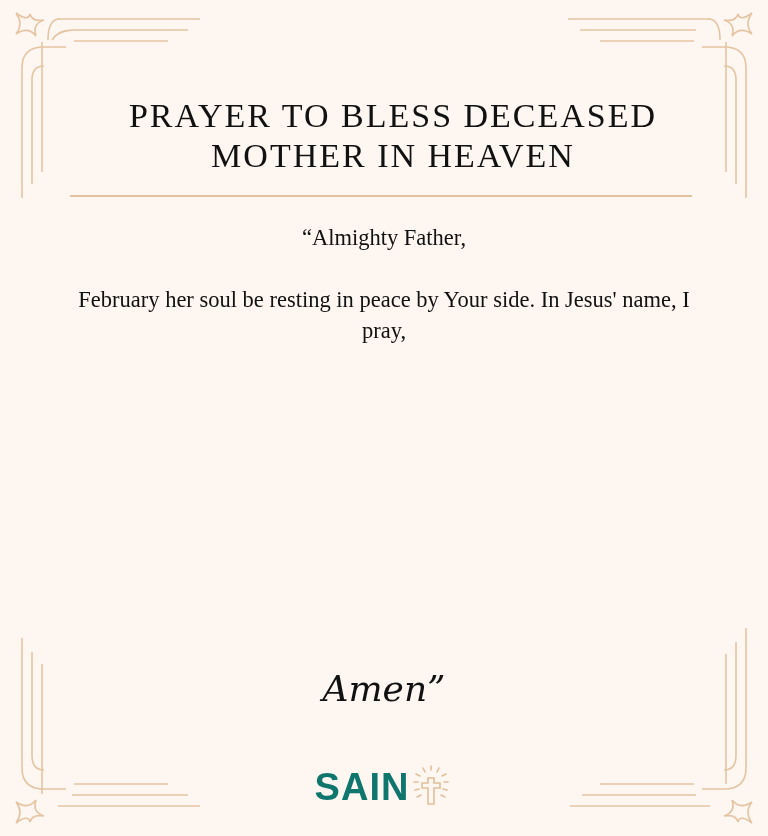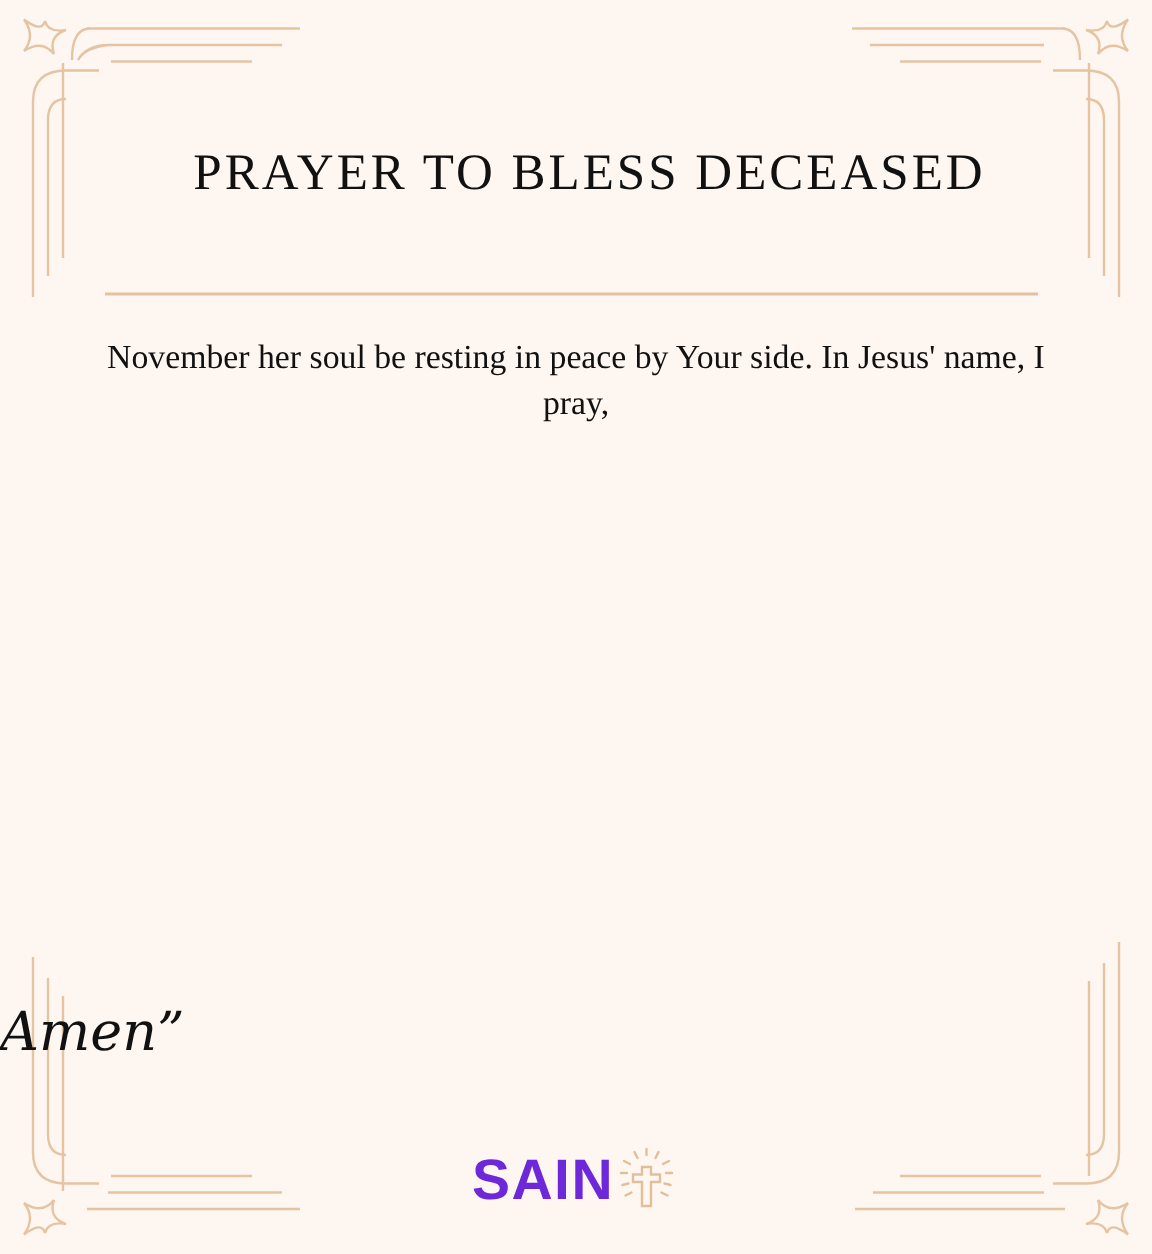--- a/index.html
+++ b/index.html
@@ -27,30 +27,30 @@
       height: 2px; background: #e3c2a1;
     }
     .body-text {
       position: absolute; left: 60px; right: 60px; top: 222px;
       text-align: center;
       font-size: 22.5px; line-height: 31px;
     }
     .body-text p { margin: 0 0 31px 0; }
     .amen {
       position: absolute; left: 0; right: 0; top: 668px;
-      text-align: left;
+      text-align: center;
       font-family: "DejaVu Serif", serif;
       font-style: italic;
       font-size: 36px;
     }
     .logo {
       position: absolute; left: 0; right: 0; top: 764px;
       display: flex; justify-content: center; align-items: center;
       font-family: "Liberation Sans", "DejaVu Sans", sans-serif;
-      font-weight: bold; font-size: 38px; color: #6d28d9;
+      font-weight: bold; font-size: 38px; color: #0f766e;
       letter-spacing: 1px;
     }
     .logo svg { margin: 0 2px; }
   </style>
 </head>
 <body>
 
 <svg class="frame" width="768" height="836" viewBox="0 0 768 836">
   <g fill="none" stroke="#e6c4a2" stroke-width="1.6">
 
@@ -85,25 +85,27 @@
     <path d="M726 654 V784"></path>
     <path d="M710 806 H570"></path>
     <path d="M696 795 H582"></path>
     <path d="M694 784 H600"></path>
     <path d="M752 823 Q740 814 738 822 Q736 814 724 816 Q736 812 732 800 Q740 810 752 802 Q744 812 752 823 Z"></path>
   </g>
 </svg>
 
 <h1 class="title">
   <span class="title-line">PRAYER TO BLESS DECEASED</span>
+  <span class="title-line">MOTHER IN HEAVEN</span>
 </h1>
 <div class="title-rule"></div>
 
 <div class="body-text">
-  <p>November her soul be resting in peace by Your side. In Jesus' name, I pray,</p>
+  <p>“Almighty Father,</p>
+  <p>February her soul be resting in peace by Your side. In Jesus' name, I pray,</p>
 </div>
 
 <div class="amen">Amen”</div>
 
 <div class="logo">
   <span>SAIN</span>
   <svg width="40" height="46" viewBox="0 0 40 46">
     <g stroke="#e3bf99" stroke-width="1.6" fill="none" stroke-linecap="round">
       <path d="M17 14 H23 V19 H29 V24 H23 V40 H17 V24 H11 V19 H17 Z"></path>
       <path d="M20 2 V6"></path>

